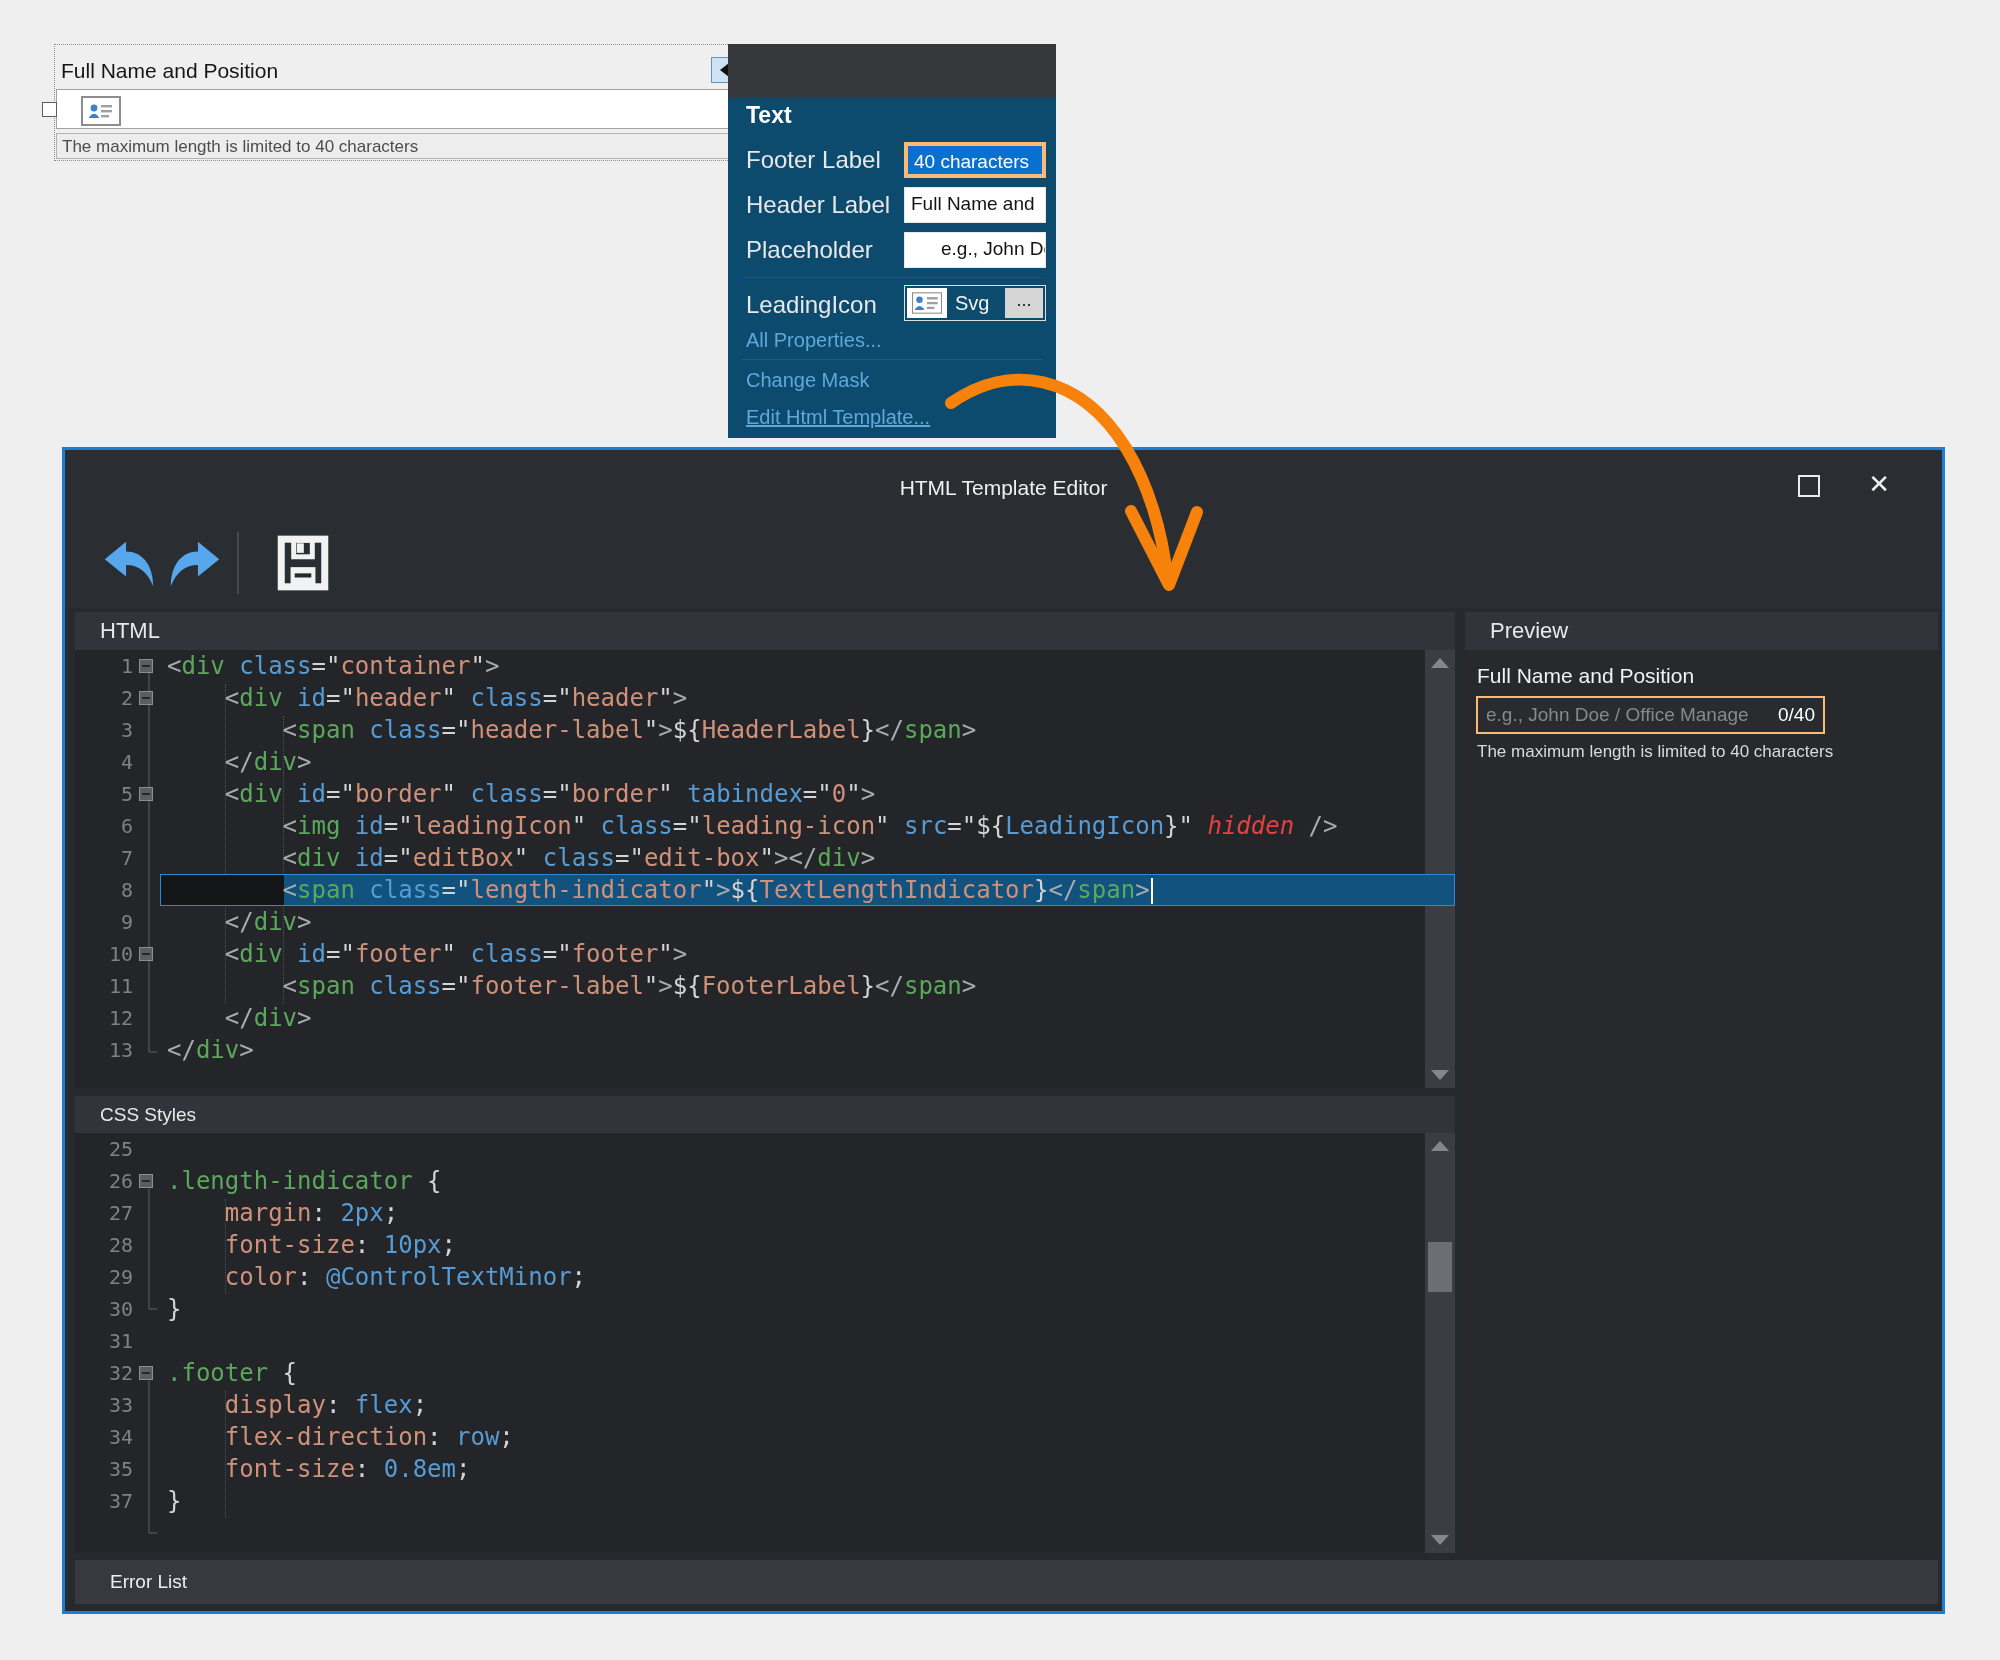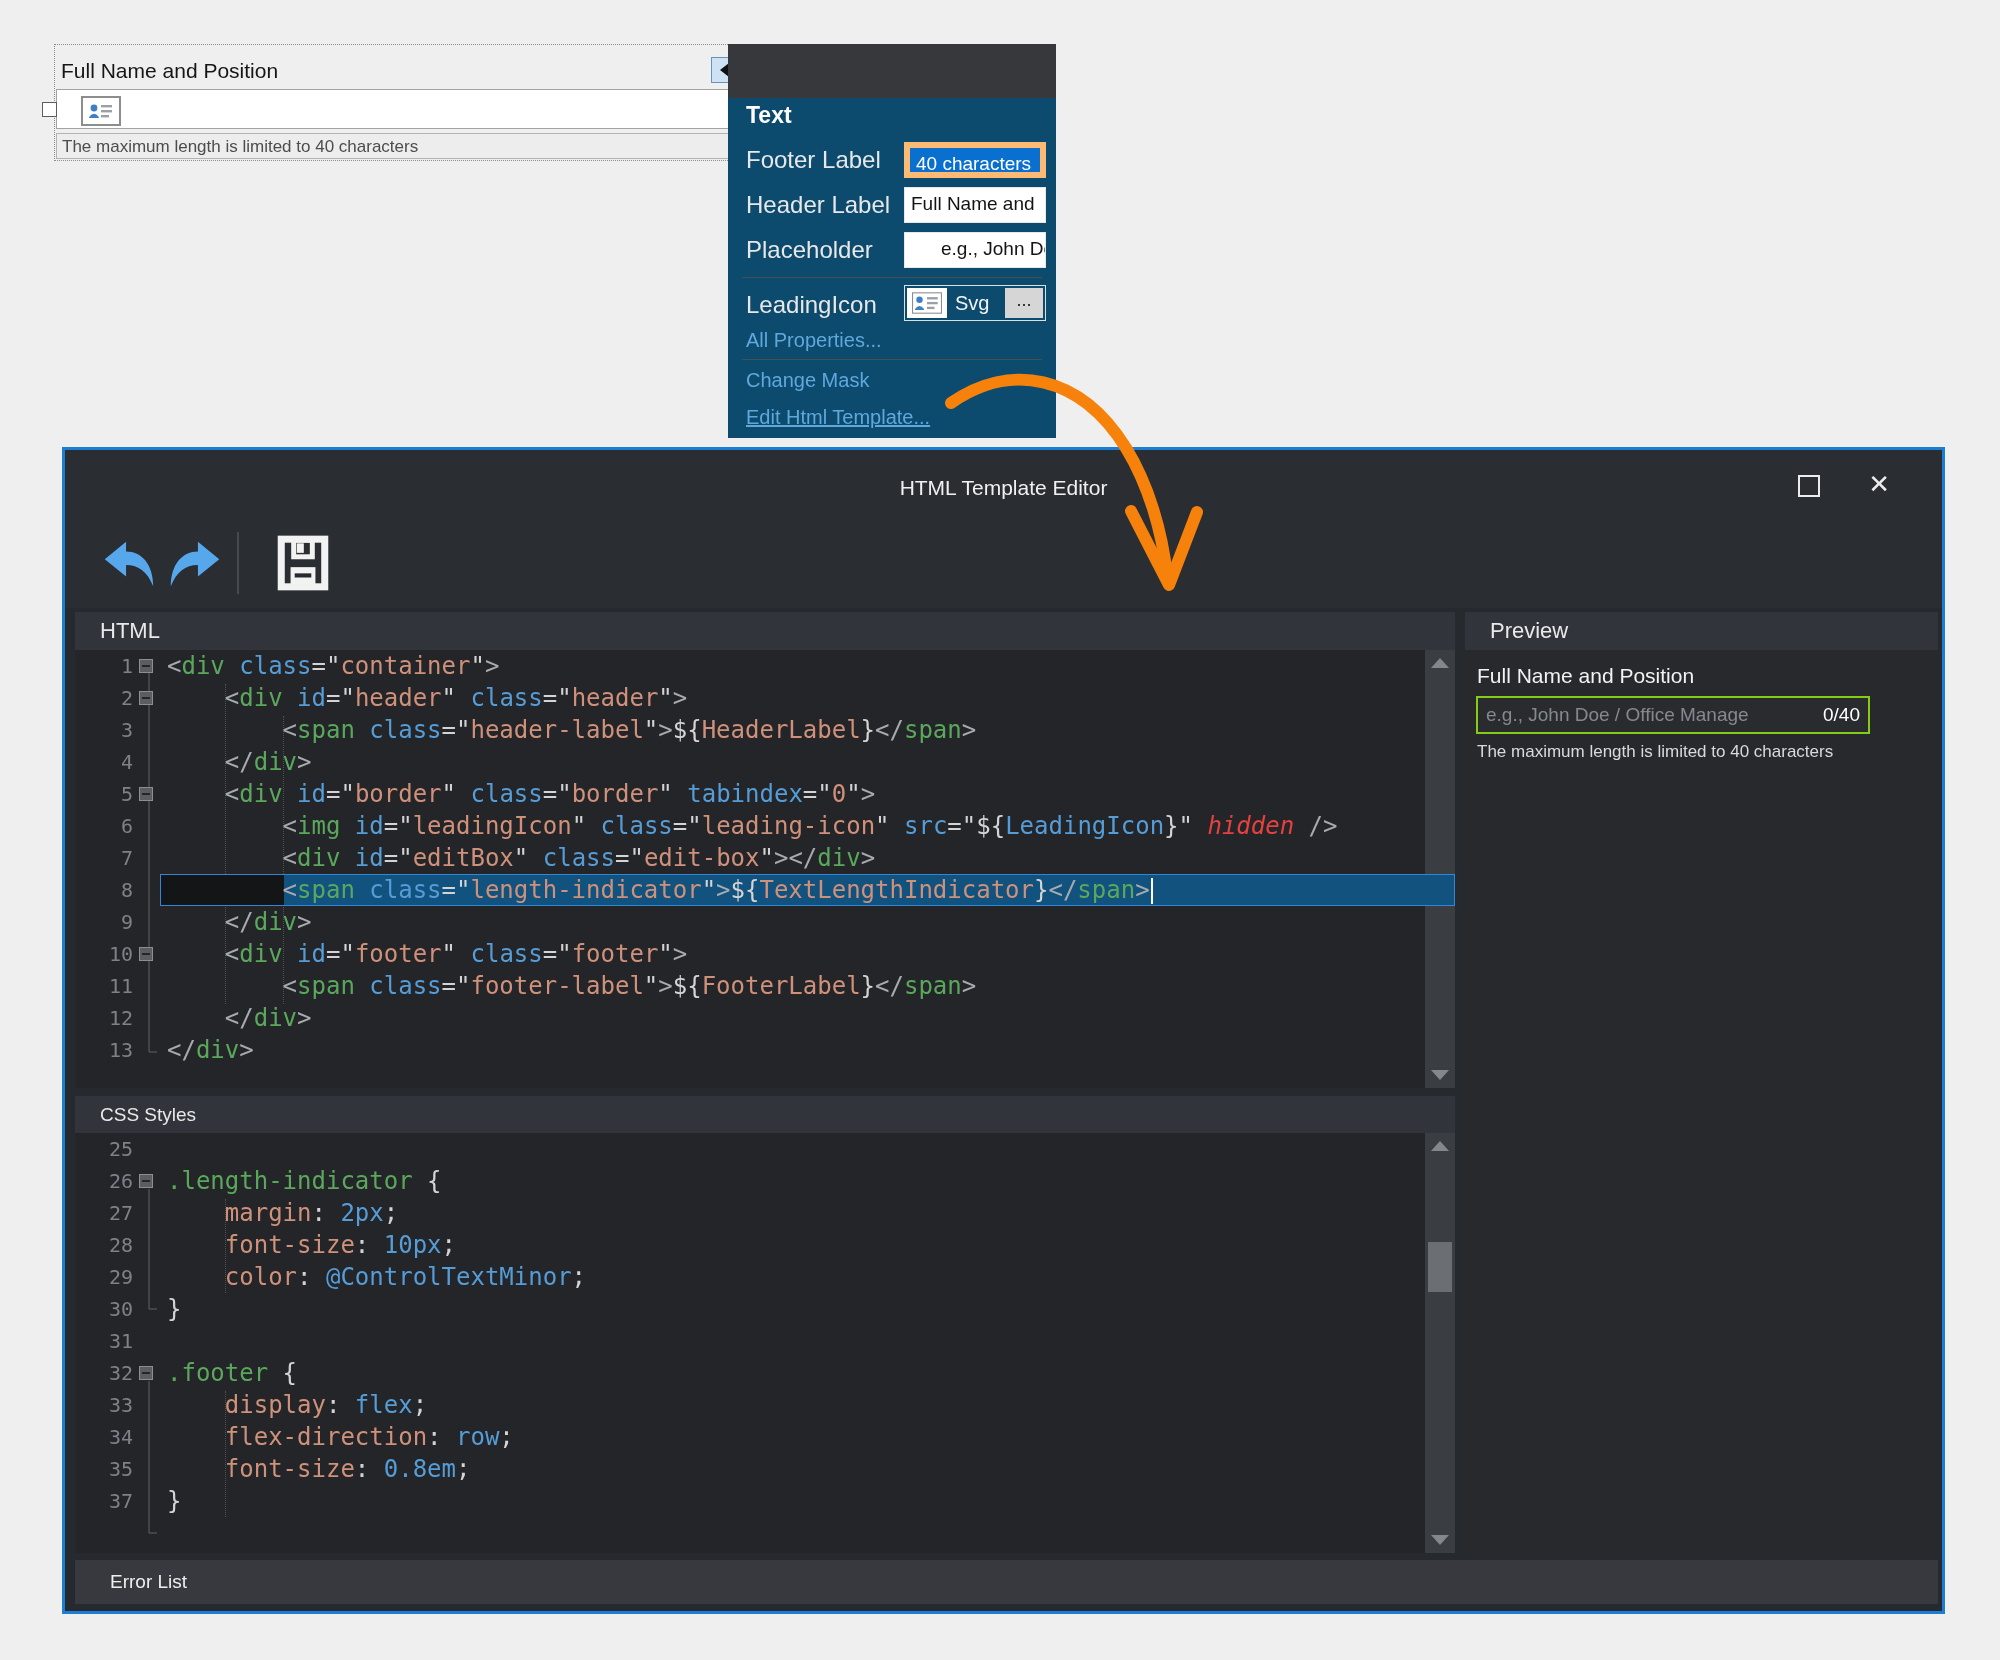--- a/index.html
+++ b/index.html
@@ -20,21 +20,21 @@
                  display:flex;align-items:center;justify-content:center;}
   .tri-left{width:0;height:0;border-top:7px solid transparent;border-bottom:7px solid transparent;border-right:9px solid #101010;}
 
   
   #popup{left:728px;top:44px;width:328px;height:394px;background:#0c4a6e;z-index:5;}
   #popup-header-strip{left:0;top:0;width:100%;height:54px;background:#37383b;}
   #popup-title{left:18px;top:58px;font-size:23px;font-weight:bold;color:#ffffff;}
   .pop-label{left:18px;font-size:24px;color:#e8e8e8;}
   .pop-field{left:176px;width:142px;height:36px;box-sizing:border-box;font-size:19px;line-height:32px;
              white-space:nowrap;overflow:hidden;padding-left:6px;}
-  .pop-field.sel{background:#0a70d0;color:#ffffff;border:6px solid #fdba74;}
+  .pop-field.sel{background:#0a70d0;color:#ffffff;border:4px solid #fdba74;}
   .pop-field.white{background:#ffffff;color:#141414;border:1px solid #e8e8e8;}
   .pop-sep{left:14px;width:300px;height:1px;background:#4b4d50;}
   #leadingicon-field{left:176px;top:241px;width:142px;height:36px;border:1px solid #dcdee0;box-sizing:border-box;
                      display:flex;align-items:center;}
   #leadingicon-chip{width:40px;height:30px;background:#fff;margin-left:2px;display:flex;align-items:center;justify-content:center;}
   #leadingicon-text{color:#f2f2f2;font-size:20px;margin-left:8px;flex:1;}
   #browse-btn{width:38px;height:30px;background:#d6d6d6;color:#202020;font-size:18px;text-align:center;
               line-height:24px;margin-right:2px;}
   .pop-link{left:18px;font-size:20px;color:#5fa8dc;}
   .pop-link.u{text-decoration:underline;}
@@ -82,21 +82,21 @@
   #css-scroll{top:683px;height:420px;left:1360px;}
   .arr-up{position:absolute;left:6px;top:8px;width:0;height:0;border-left:9px solid transparent;
           border-right:9px solid transparent;border-bottom:10px solid #84888c;}
   .arr-down{position:absolute;left:6px;bottom:8px;width:0;height:0;border-left:9px solid transparent;
             border-right:9px solid transparent;border-top:10px solid #84888c;}
   #css-thumb{position:absolute;left:3px;top:109px;width:24px;height:50px;background:#6b6e72;}
 
   
   #preview-body{left:1400px;top:200px;width:473px;height:903px;background:#27292d;}
   #preview-label{left:12px;top:14px;font-size:21px;color:#f2f2f2;}
-  #preview-input{left:11px;top:46px;width:394px;height:38px;border:2px solid #84cc16;background:#292b2f;
+  #preview-input{left:11px;top:46px;width:349px;height:38px;border:2px solid #fdba74;background:#292b2f;
                  box-sizing:border-box;display:flex;align-items:center;}
   #preview-placeholder{color:#85898d;font-size:19px;padding-left:8px;flex:1;white-space:nowrap;overflow:hidden;}
   #preview-counter{color:#ffffff;font-size:19px;padding-right:8px;}
   #preview-helper{left:12px;top:92px;font-size:17px;color:#d9dadb;}
 
   #error-bar{left:10px;top:1110px;width:1863px;height:44px;background:#37393e;color:#eeeeee;font-size:19px;
              line-height:44px;padding-left:35px;box-sizing:border-box;}
 </style>
 </head>
 <body>

